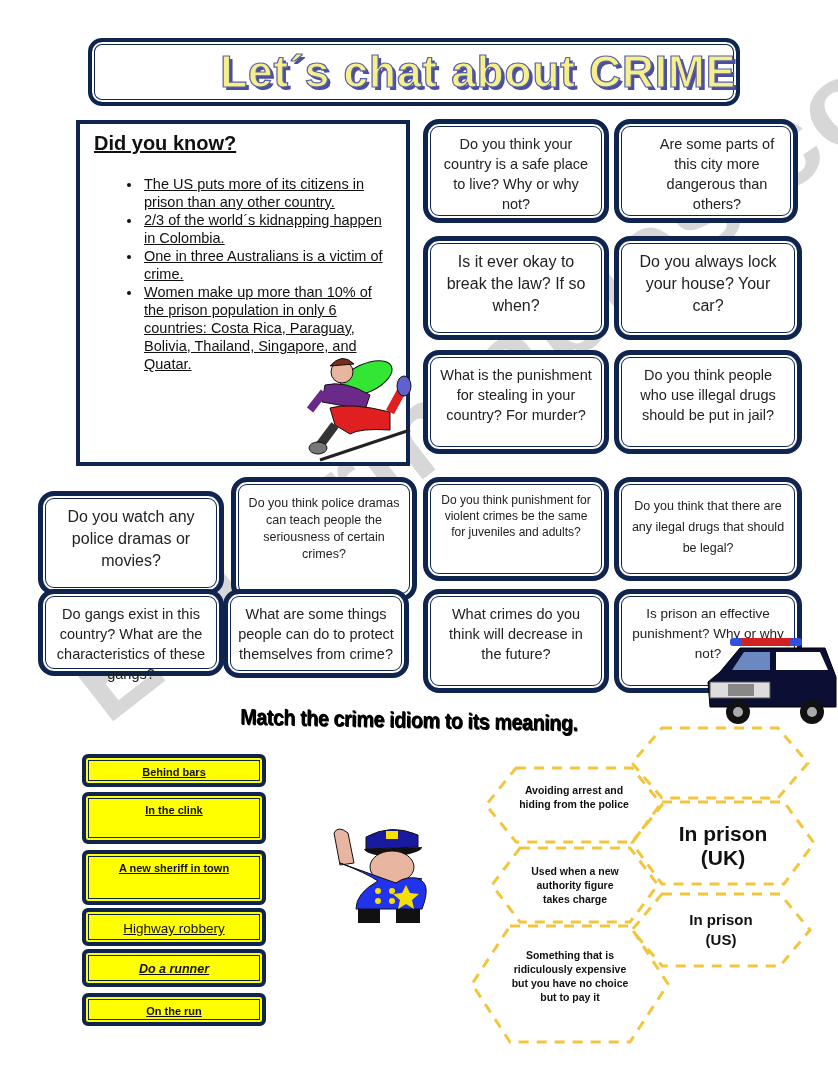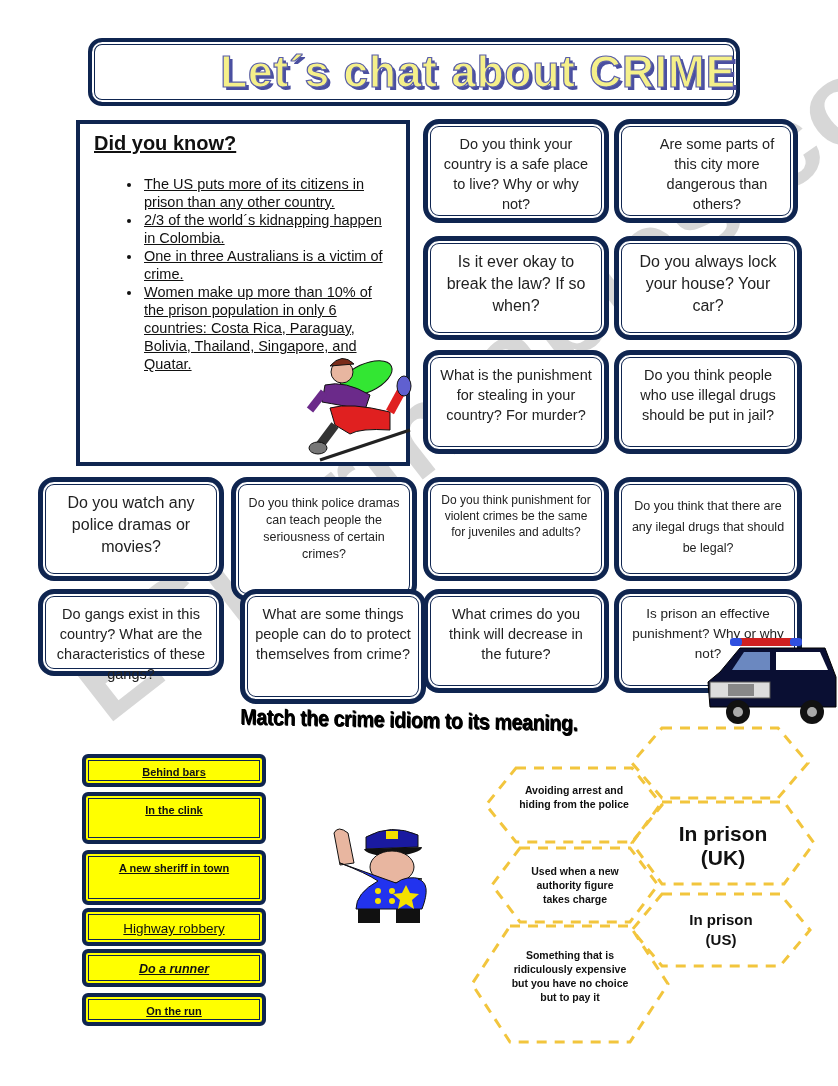--- a/index.html
+++ b/index.html
@@ -85,37 +85,37 @@
 <div class="abs card big" style="left:614px;top:236px;width:188px;height:104px;">
     <span>Do you always lock your house? Your car?</span>
   </div>
 <div class="abs card" style="left:423px;top:350px;width:186px;height:104px;">
     <span>What is the punishment for stealing in your country? For murder?</span>
   </div>
 <div class="abs card" style="left:614px;top:350px;width:188px;height:104px;">
     <span>Do you think people who use illegal drugs should be put in jail?</span>
   </div>
 
-<div class="abs card big" style="left:38px;top:477px;width:186px;height:104px;">
+<div class="abs card big" style="left:38px;top:491px;width:186px;height:104px;">
     <span>Do you watch any police dramas or movies?</span>
   </div>
 <div class="abs card sm" style="left:231px;top:477px;width:186px;height:124px;padding-top:13px;">
     <span>Do you think police dramas can teach people the seriousness of certain crimes?</span>
   </div>
 <div class="abs card sm" style="left:423px;top:477px;width:186px;height:104px;font-size:12px;line-height:16px;">
     <span>Do you think punishment for violent crimes be the same for juveniles and adults?</span>
   </div>
 <div class="abs card sm" style="left:614px;top:477px;width:188px;height:104px;line-height:21px;padding-top:14px;">
     <span>Do you think that there are any ilegal drugs that should be legal?</span>
   </div>
 
 <div class="abs card" style="left:38px;top:589px;width:186px;height:87px;">
     <span>Do gangs exist in this country? What are the characteristics of these gangs?</span>
   </div>
-<div class="abs card" style="left:240px;top:589px;width:186px;height:115px;text-align:center;">
+<div class="abs card" style="left:223px;top:589px;width:186px;height:89px;text-align:center;">
     <span>What are some things people can do to protect themselves from crime?</span>
   </div>
 <div class="abs card" style="left:423px;top:589px;width:186px;height:104px;">
     <span>What crimes do you think will decrease in the future?</span>
   </div>
 <div class="abs card" style="left:614px;top:589px;width:188px;height:104px;font-size:13.5px;">
     <span>Is prison an effective punishment? Why or why not?</span>
   </div>
 
 <div class="abs" style="left:700px;top:632px;width:138px;height:95px;">

